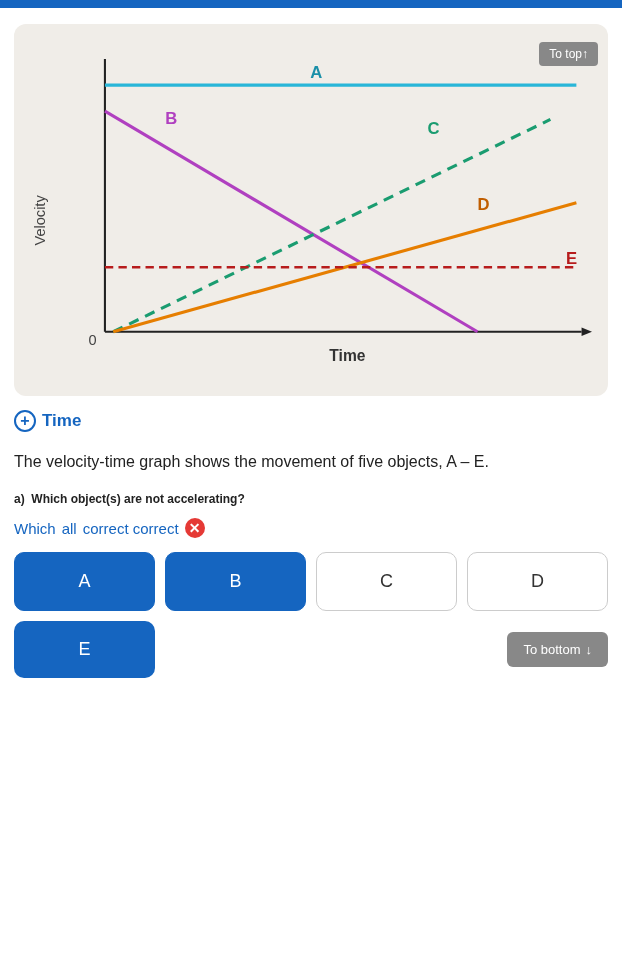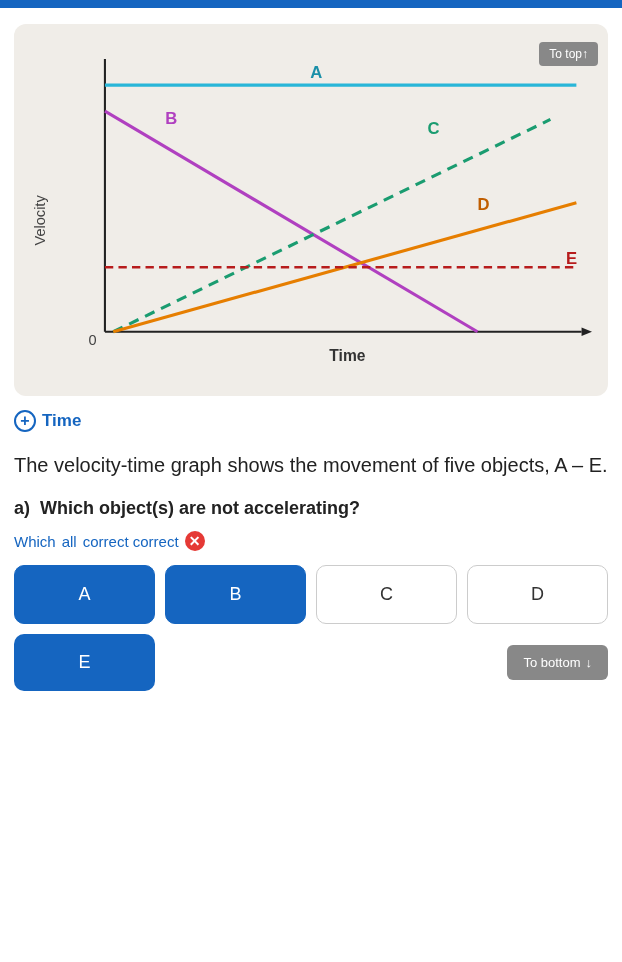--- a/index.html
+++ b/index.html
@@ -61,27 +61,27 @@
       border: 2px solid #1565c0;
       border-radius: 50%;
       display: flex;
       align-items: center;
       justify-content: center;
       font-size: 16px;
       font-weight: bold;
       color: #1565c0;
     }
     .description {
-      font-size: 20px;
+      font-size: 16px;
       color: #222;
       margin: 18px 14px 0 14px;
       line-height: 1.5;
     }
     .question-label {
-      font-size: 18px;
+      font-size: 12px;
       font-weight: bold;
       color: #222;
       margin: 18px 14px 0 14px;
     }
     .select-label {
       font-size: 15px;
       color: #1565c0;
       margin: 12px 14px 0 14px;
       display: flex;
       align-items: center;

